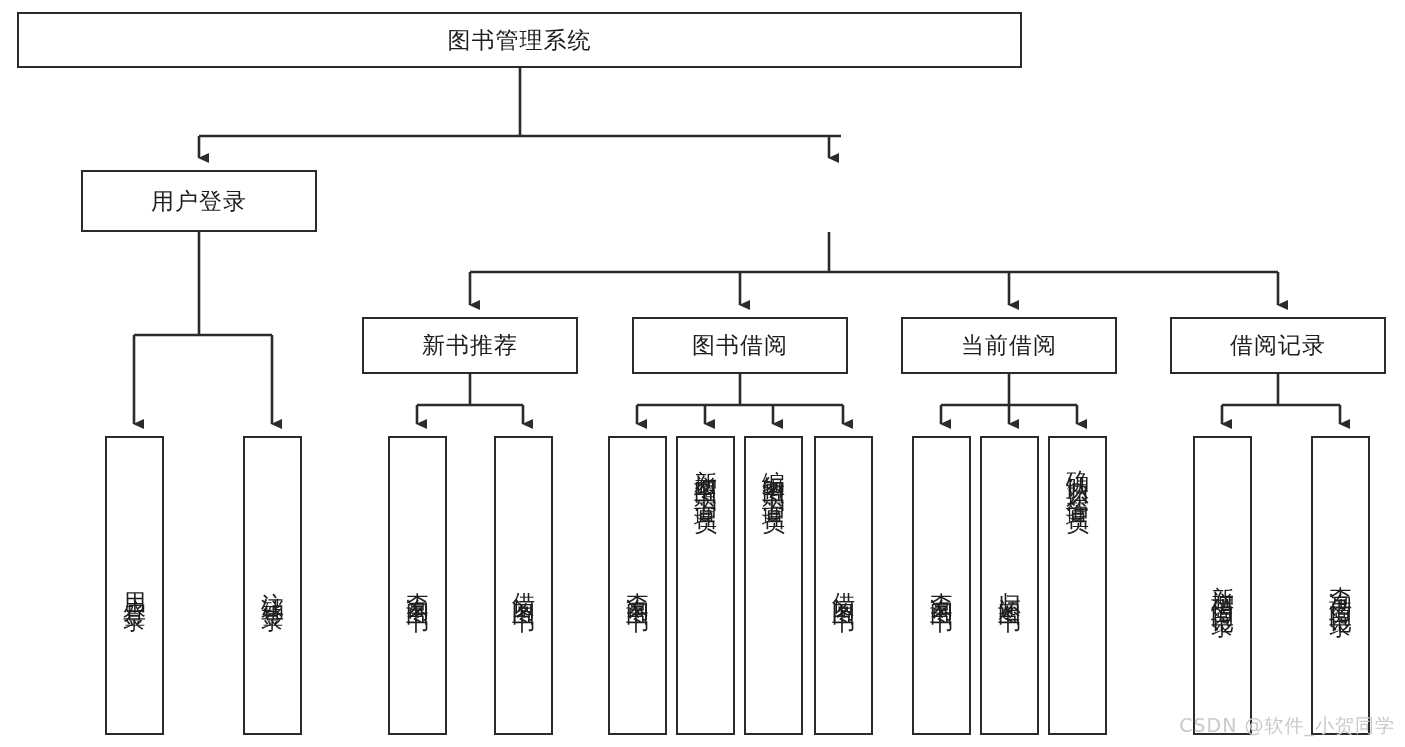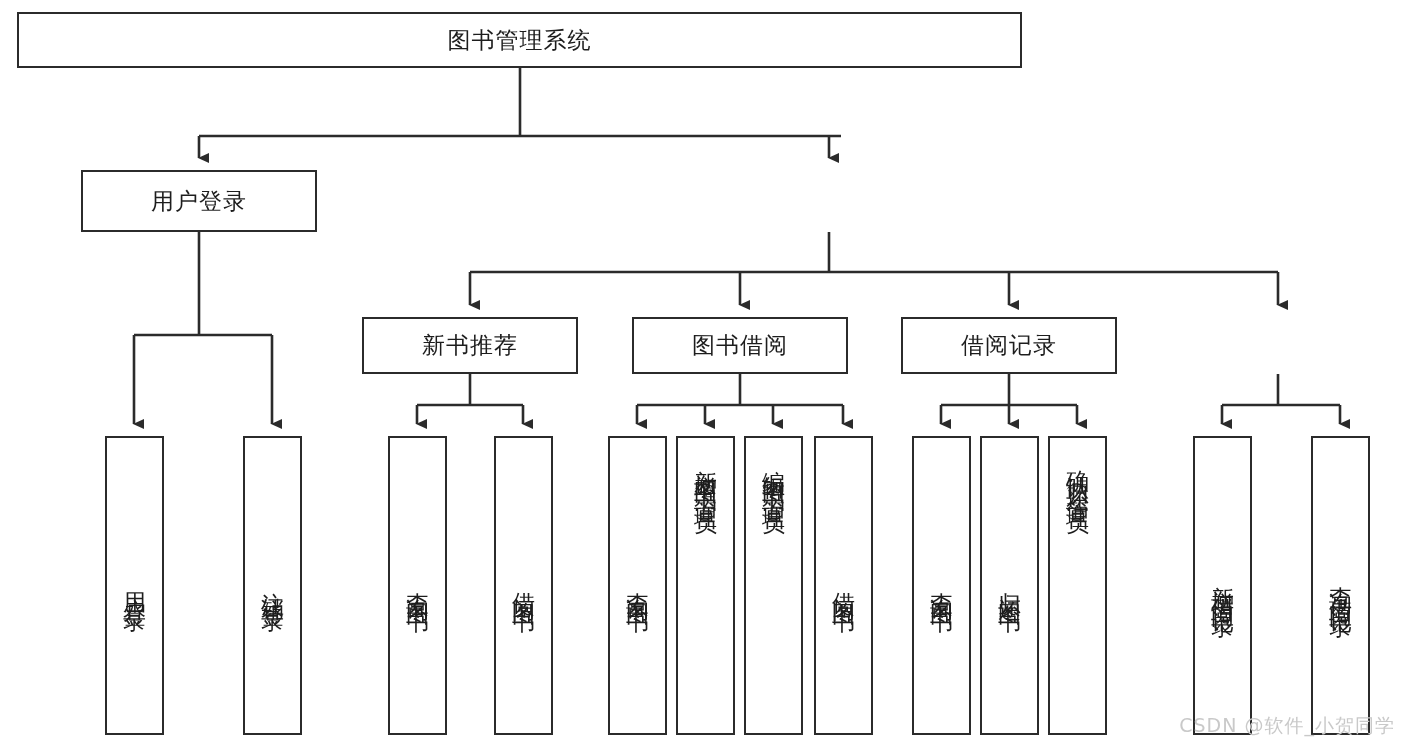--- a/index.html
+++ b/index.html
@@ -133,20 +133,23 @@
     <span>用户登录</span>
   </div>
 
   <div class="node horiz" style="left:632px; top:317px; width:216px; height:57px;">
     <span>图书借阅</span>
   </div>
   <div class="node horiz" style="left:362px; top:317px; width:216px; height:57px;">
     <span>新书推荐</span>
   </div>
   <div class="node horiz" style="left:901px; top:317px; width:216px; height:57px;">
+    <span>当前借阅</span>
+  </div>
+  <div class="node horiz" style="left:1170px; top:317px; width:216px; height:57px;">
     <span>借阅记录</span>
   </div>
 
   <div class="node vert mid" style="left:105px; top:436px; width:59px; height:299px;">
     <span class="vlabel">用户登录</span>
   </div>
   <div class="node vert mid" style="left:243px; top:436px; width:59px; height:299px;">
     <span class="vlabel">注销登录</span>
   </div>
 

